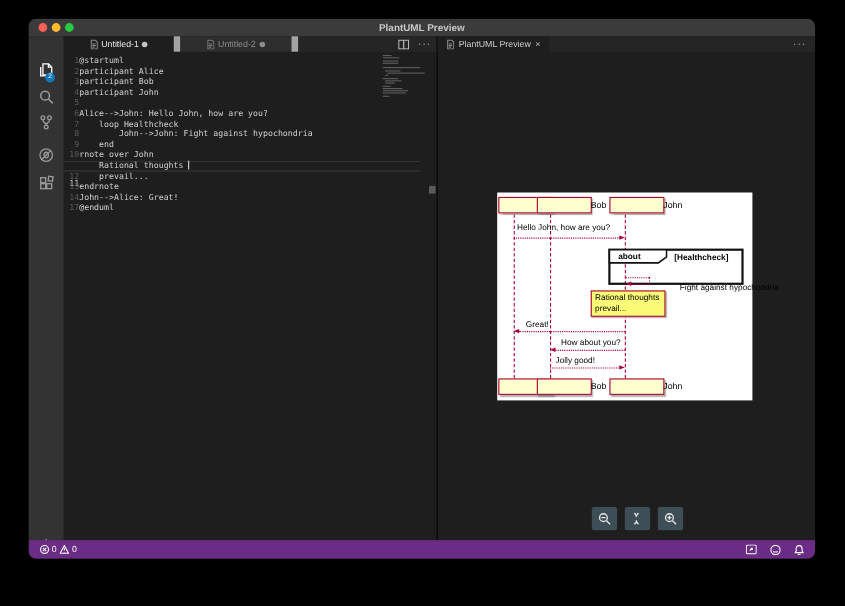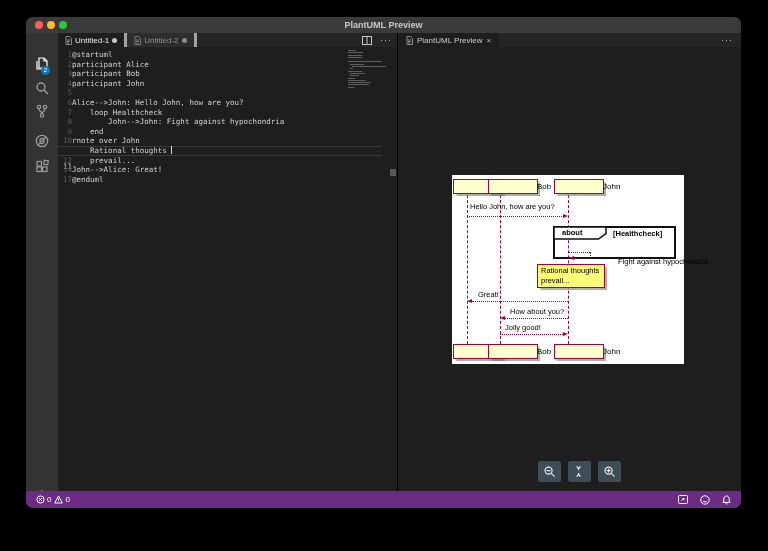--- a/index.html
+++ b/index.html
@@ -33,22 +33,22 @@
   .act-ext      { top:126px; }
   .act-gear     { top:455px; }
   .badge { position:absolute; left:15px; top:33px; width:9px; height:9px; border-radius:50%;
            background:#1177bb; color:#fff; font-size:6px; line-height:9px; text-align:center; }
 
   
   .editor-group { position:absolute; left:32px; top:16px; width:340px; height:458px;
                   background:#1e1e1e; }
   .tabsbar { position:absolute; left:0; top:0; width:100%; height:14px; background:#252526;
              display:flex; }
-  .tab { display:flex; align-items:center; gap:3px; padding:0 7px; height:14px;
-         font-size:8px; background:#2d2d2d; color:#8e8e8e; border-right:3px solid #a3a3a3; }
+  .tab { display:flex; align-items:center; gap:3px; padding:0 24px; height:14px;
+         font-size:8px; background:#2d2d2d; color:#8e8e8e; border-right:6px solid #a3a3a3; }
   .tab.active { background:#1e1e1e; color:#eaeaea; }
   .dirty-dot { width:5px; height:5px; border-radius:50%; background:#c5c5c5; }
   .tab:not(.active) .dirty-dot { background:#8e8e8e; }
   .fileicon svg { width:7px; height:9px; display:block; }
   .editor-actions { position:absolute; right:6px; top:0; height:14px; display:flex;
                     align-items:center; gap:8px; color:#c5c5c5; }
   .split-icon svg { width:10px; height:9px; display:block; }
   .more-dots { font-size:9px; letter-spacing:1px; color:#c5c5c5; }
 
   
@@ -249,20 +249,24 @@
               <span class="txt">rnote over John</span>
             </div>
             <div class="code-line active">
               <span class="ln">11</span>
               <span class="txt">    Rational thoughts </span>
               <span class="cursor"></span>
             </div>
             <div class="code-line">
               <span class="ln">12</span>
               <span class="txt">    prevail...</span>
+            </div>
+            <div class="code-line">
+              <span class="ln">13</span>
+              <span class="txt">endrnote</span>
             </div>
             <div class="code-line">
               <span class="ln">14</span>
               <span class="txt">John--&gt;Alice: Great!</span>
             </div>
             <div class="code-line">
               <span class="ln">17</span>
               <span class="txt">@enduml</span>
             </div>
           </div>

